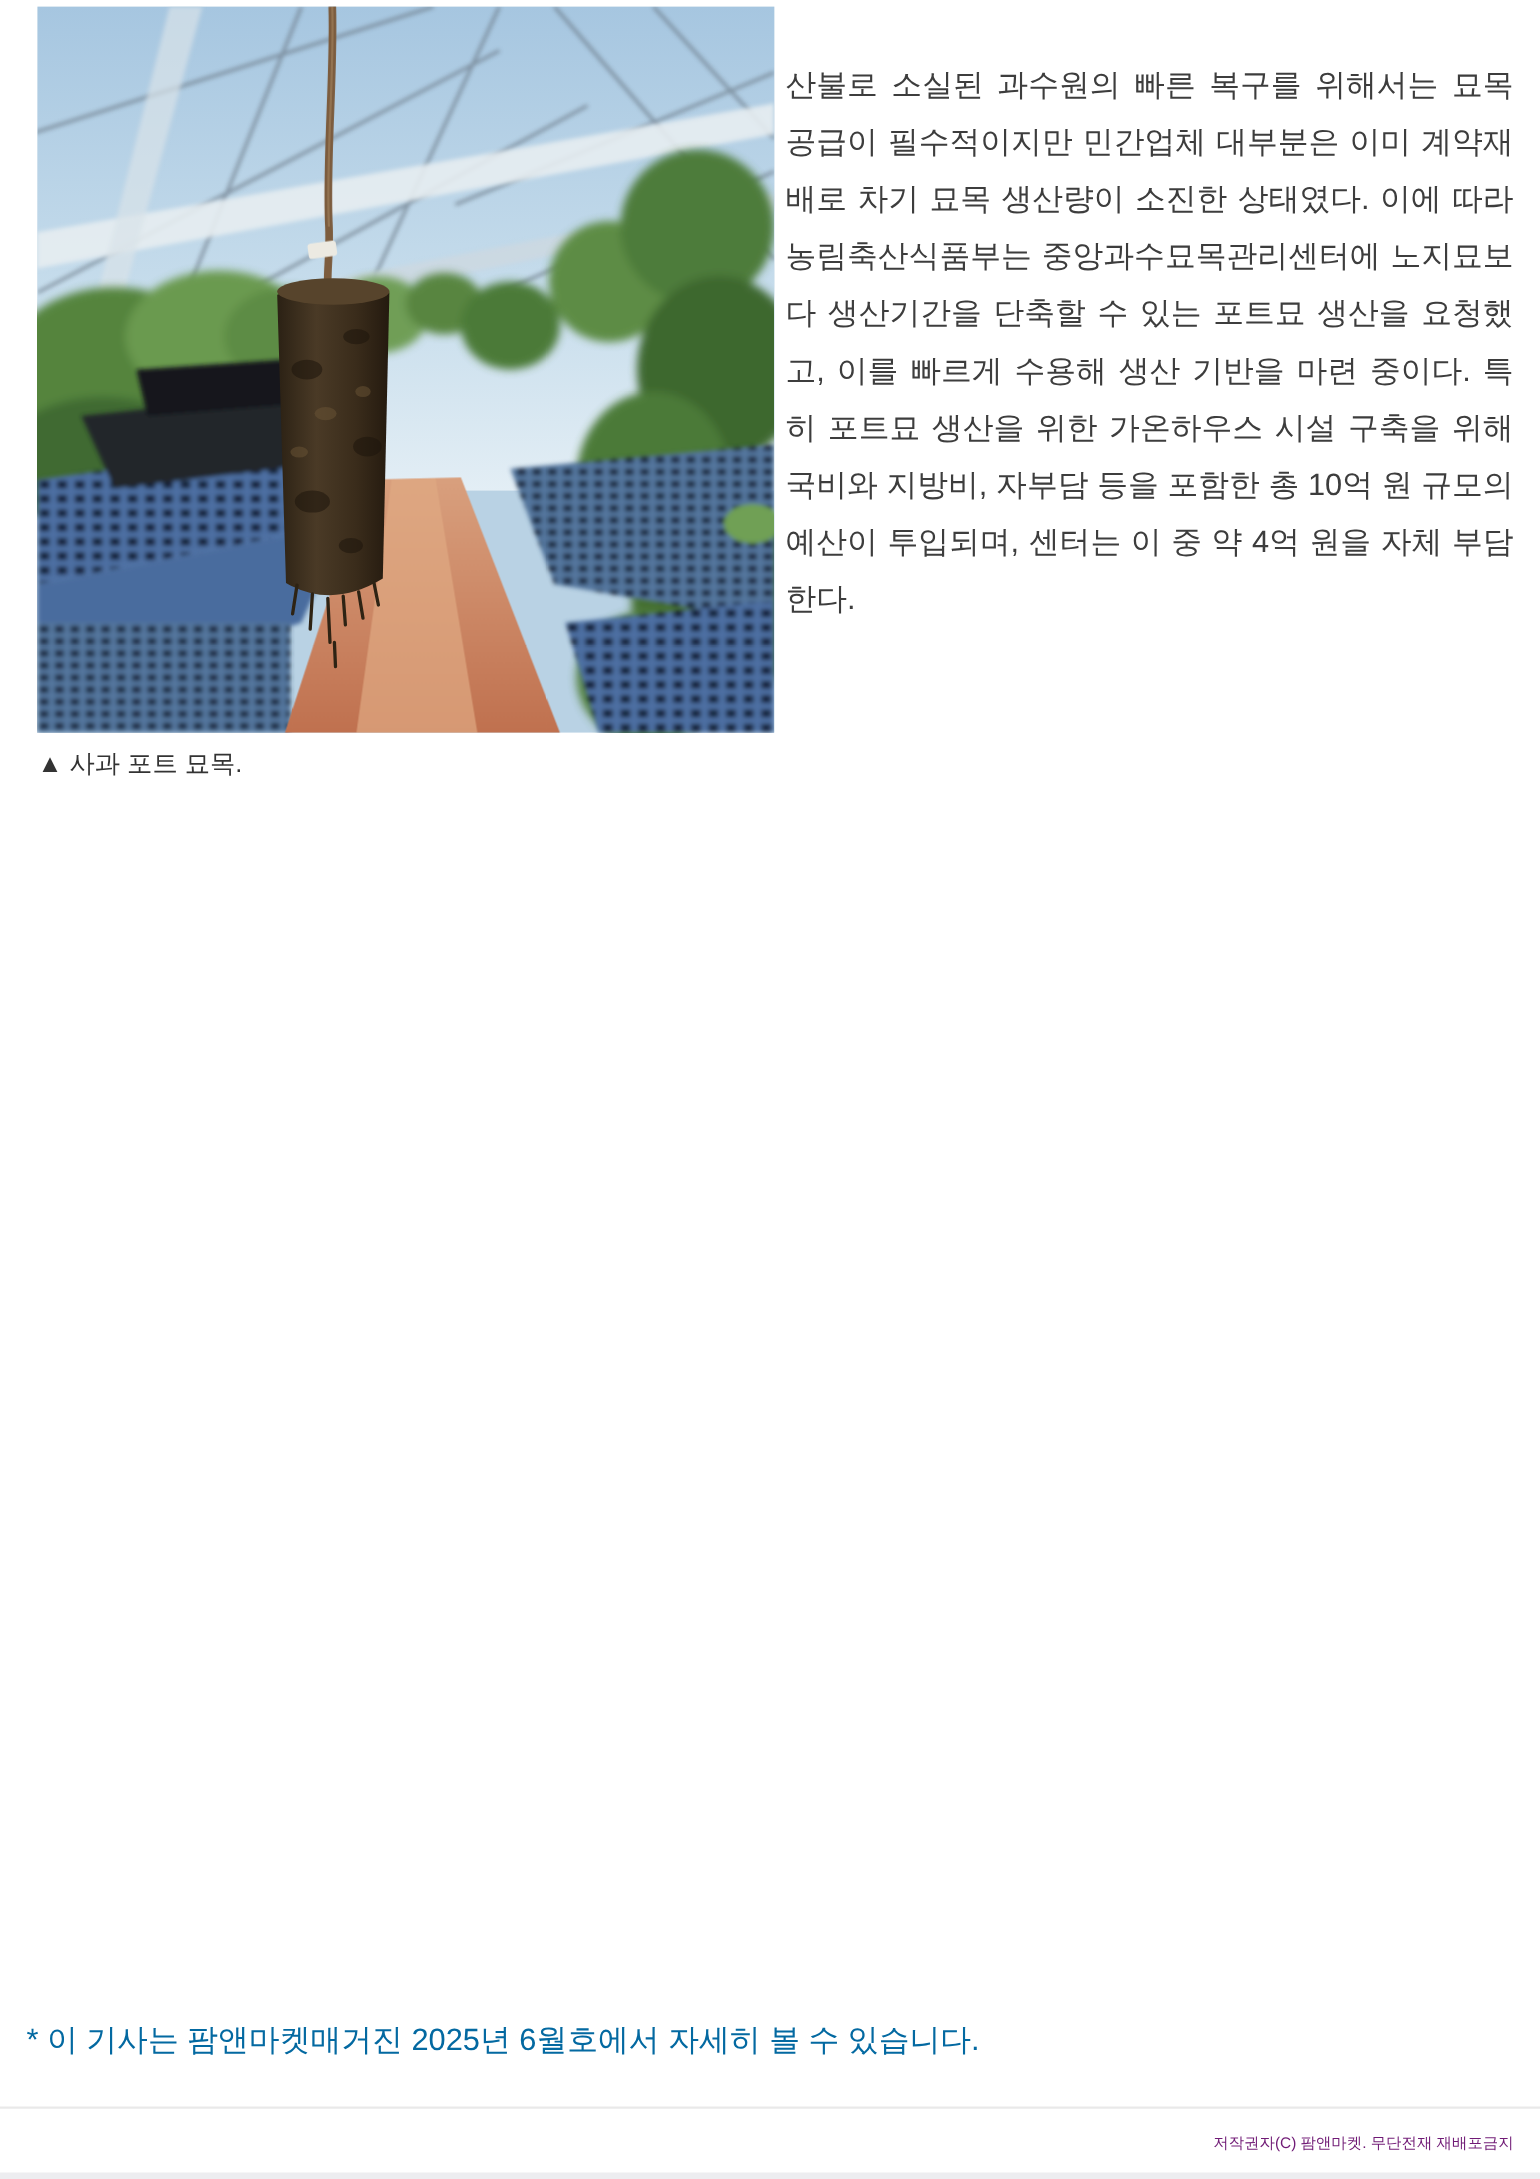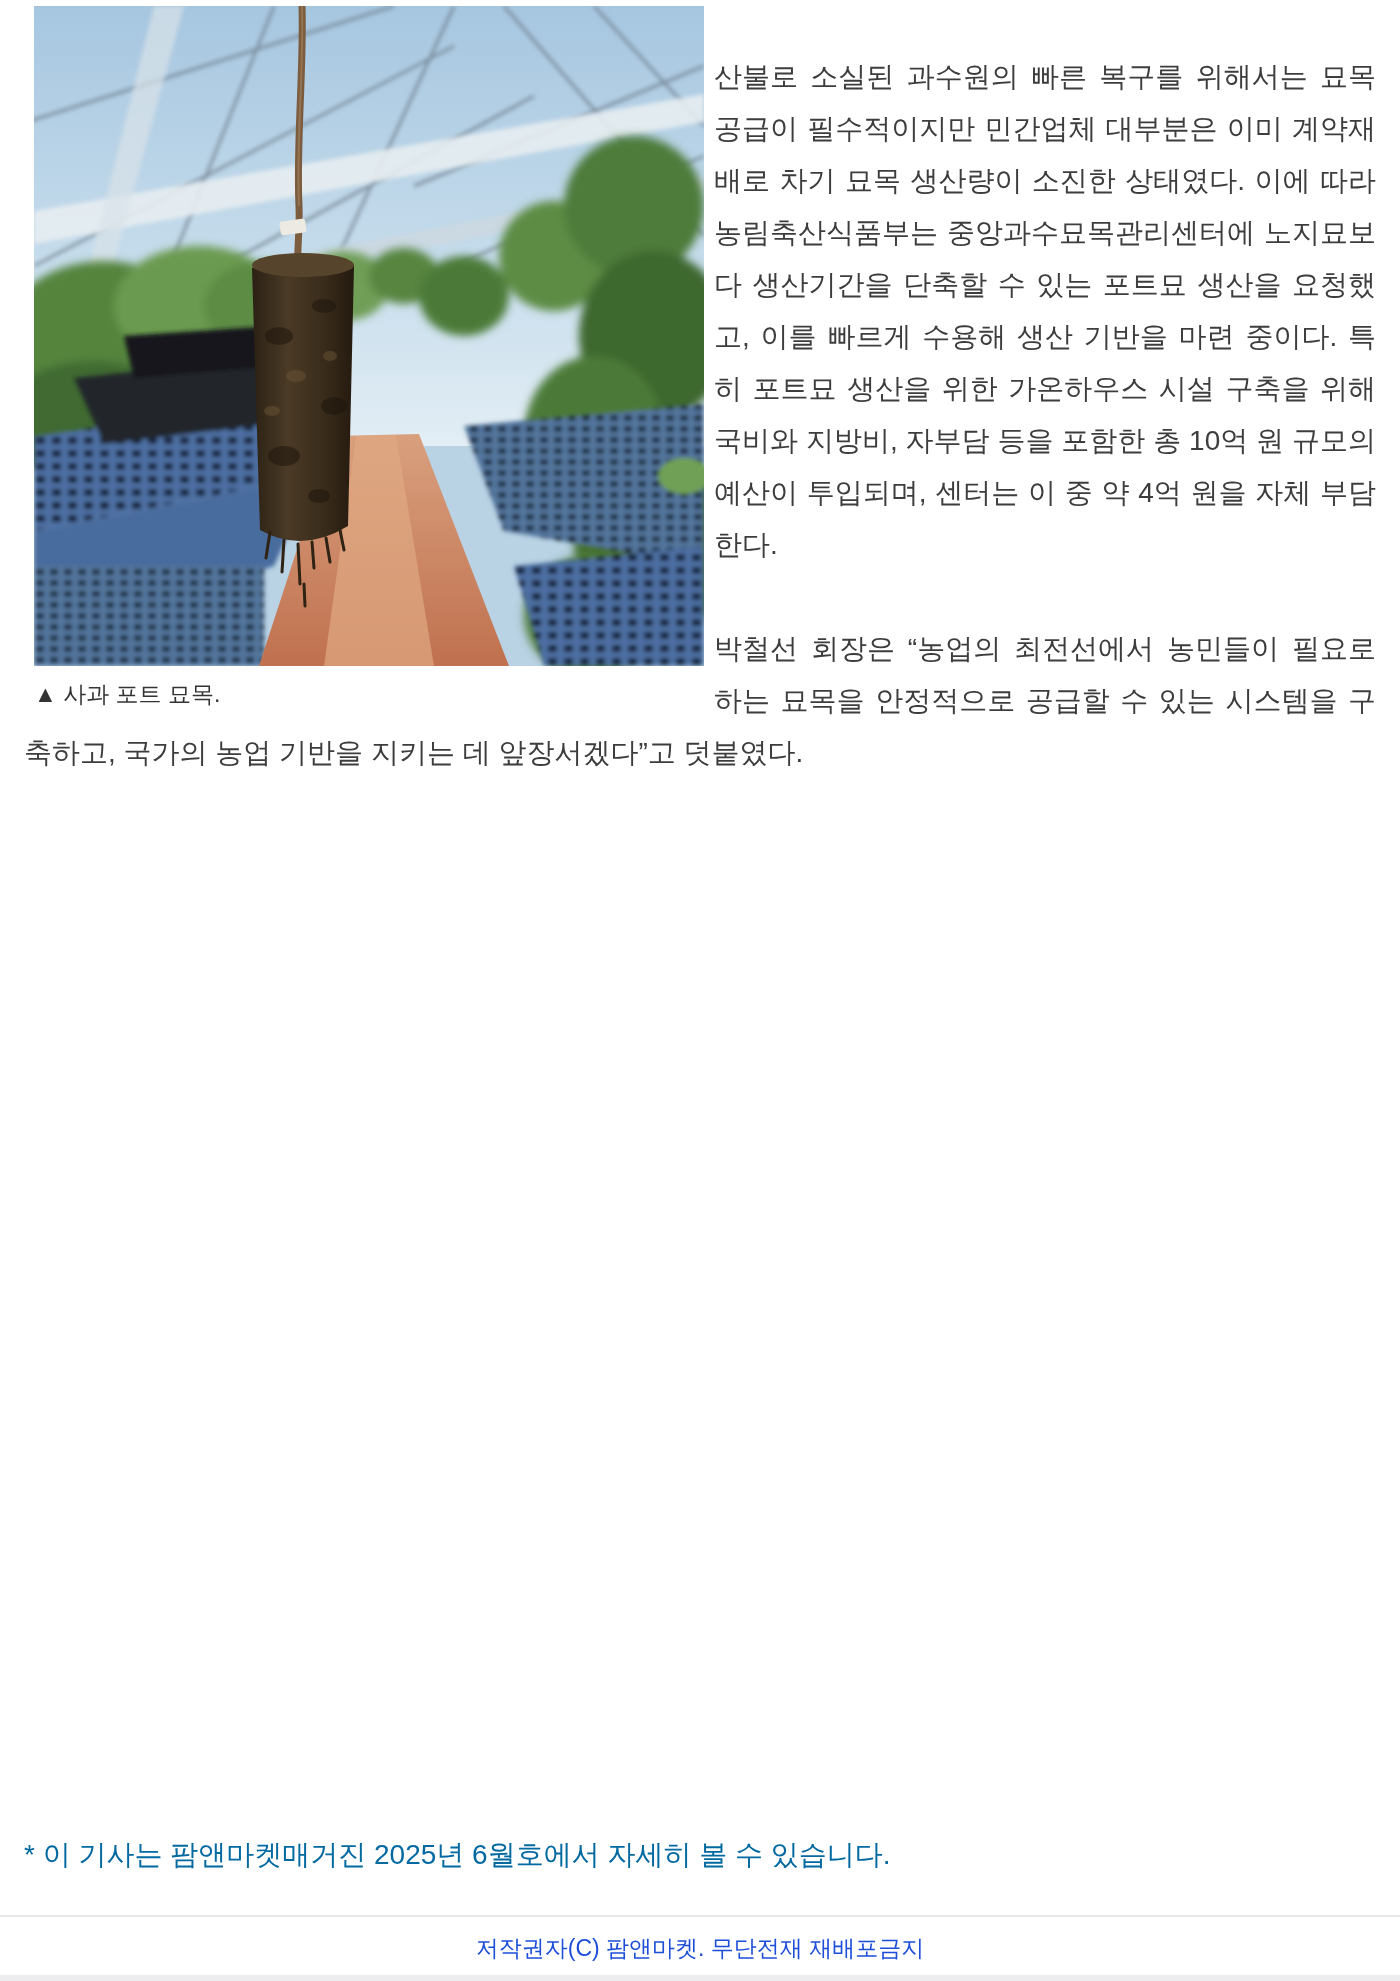--- a/index.html
+++ b/index.html
@@ -60,24 +60,24 @@
     line-height: 52px;
     color: #0369a1;
   }
   .footer-divider {
     border: none;
     border-top: 2px solid #e9e9e9;
     width: 100%;
   }
   .copyright-line {
     margin: 16px 24px 12px 24px;
-    text-align: center;
-    font-size: 23px;
+    text-align: right;
+    font-size: 14px;
     line-height: 30px;
-    color: #1d4ed8;
+    color: #701a75;
   }
   .bottom-strip {
     height: 6px;
     background: #ededf0;
   }
 </style>
 </head>
 <body>
 
 <div class="page">
@@ -202,21 +202,20 @@
             <line x1="306" y1="524" x2="310" y2="544"></line>
             <line x1="270" y1="578" x2="271" y2="600"></line>
           </g>
         </svg>
       </div>
       <figcaption class="photo-caption">▲ 사과 포트 묘목.</figcaption>
     </figure>
 
     <p class="body-paragraph first-paragraph">산불로 소실된 과수원의 빠른 복구를 위해서는 묘목 공급이 필수적이지만 민간업체 대부분은 이미 계약재배로 차기 묘목 생산량이 소진한 상태였다. 이에 따라 농림축산식품부는 중앙과수묘목관리센터에 노지묘보다 생산기간을 단축할 수 있는 포트묘 생산을 요청했고, 이를 빠르게 수용해 생산 기반을 마련 중이다. 특히 포트묘 생산을 위한 가온하우스 시설 구축을 위해 국비와 지방비, 자부담 등을 포함한 총 10억 원 규모의 예산이 투입되며, 센터는 이 중 약 4억 원을 자체 부담한다.</p>
 
-    <p class="body-paragraph">박철선 회장은 “농업의 최전선에서 농민들이 필요로 하는 묘목을 안정적으로 공급할 수 있는 시스템을 구축하고, 국가의 농업 기반을 지키는 데 앞장서겠다”고 덧붙였다.</p>
 
 
   </div>
 
   <div class="page-footer">
     <p class="footnote">* 이 기사는 팜앤마켓매거진 2025년 6월호에서 자세히 볼 수 있습니다.</p>
     <hr class="footer-divider">
     <p class="copyright-line">저작권자(C) 팜앤마켓. 무단전재 재배포금지</p>
     <div class="bottom-strip"></div>
   </div>

